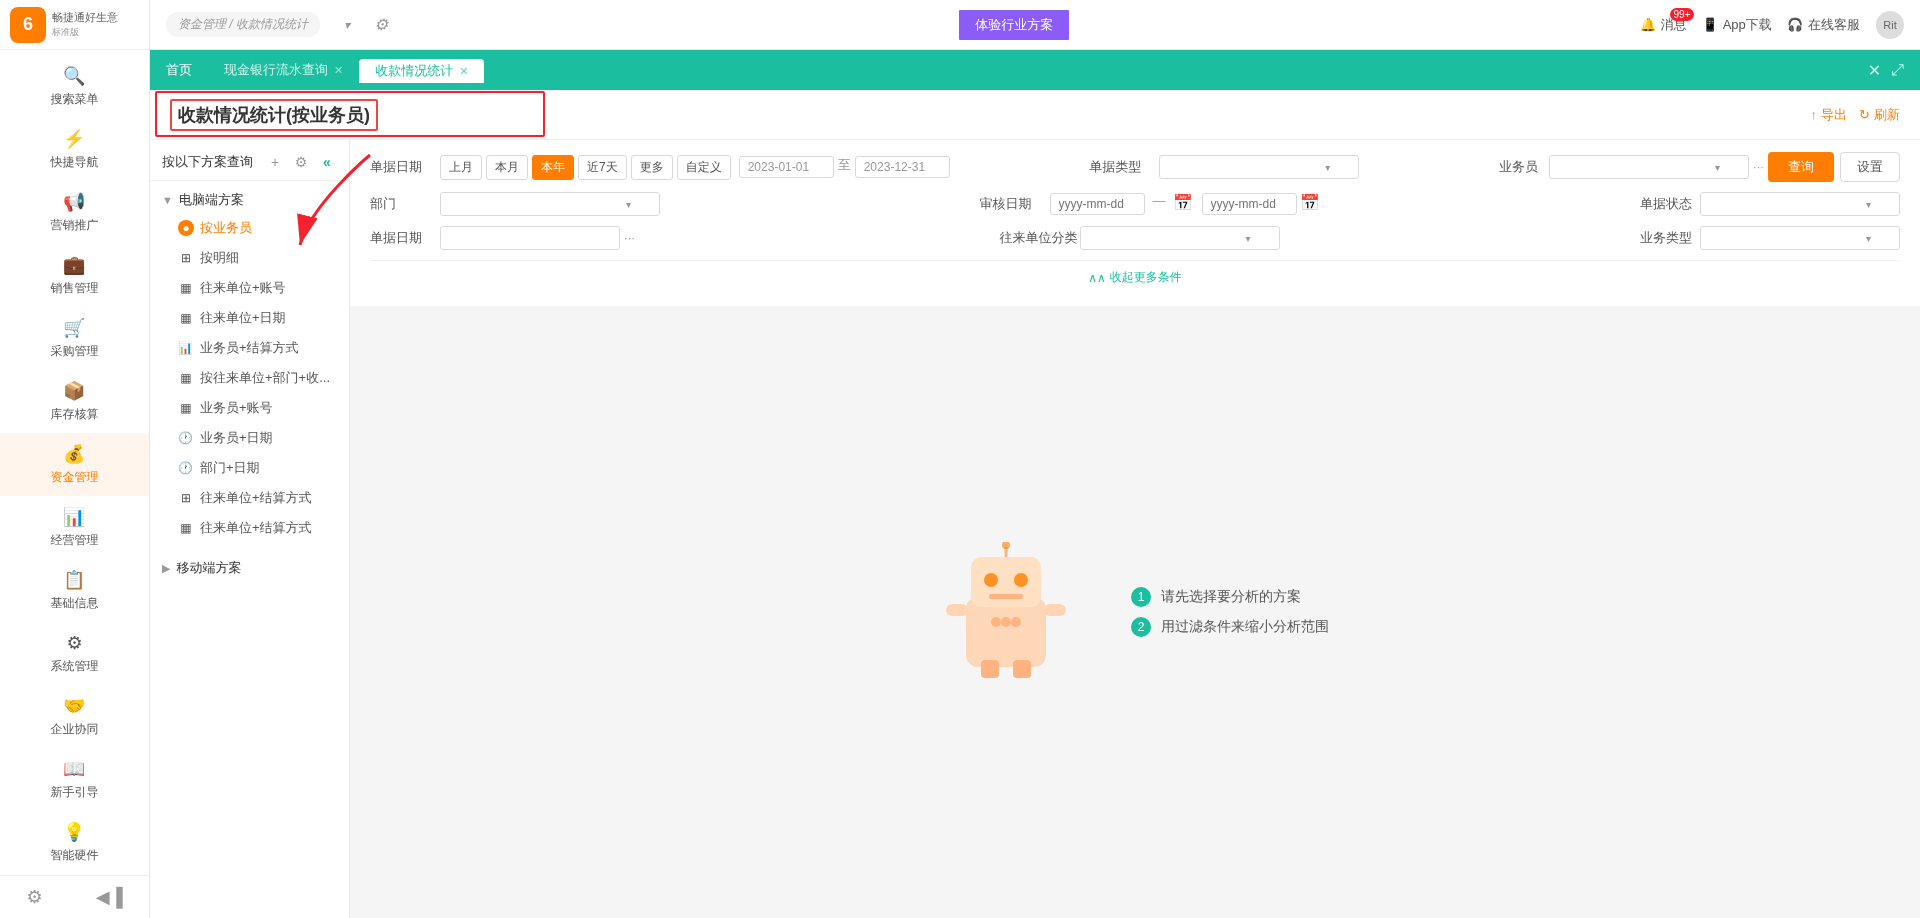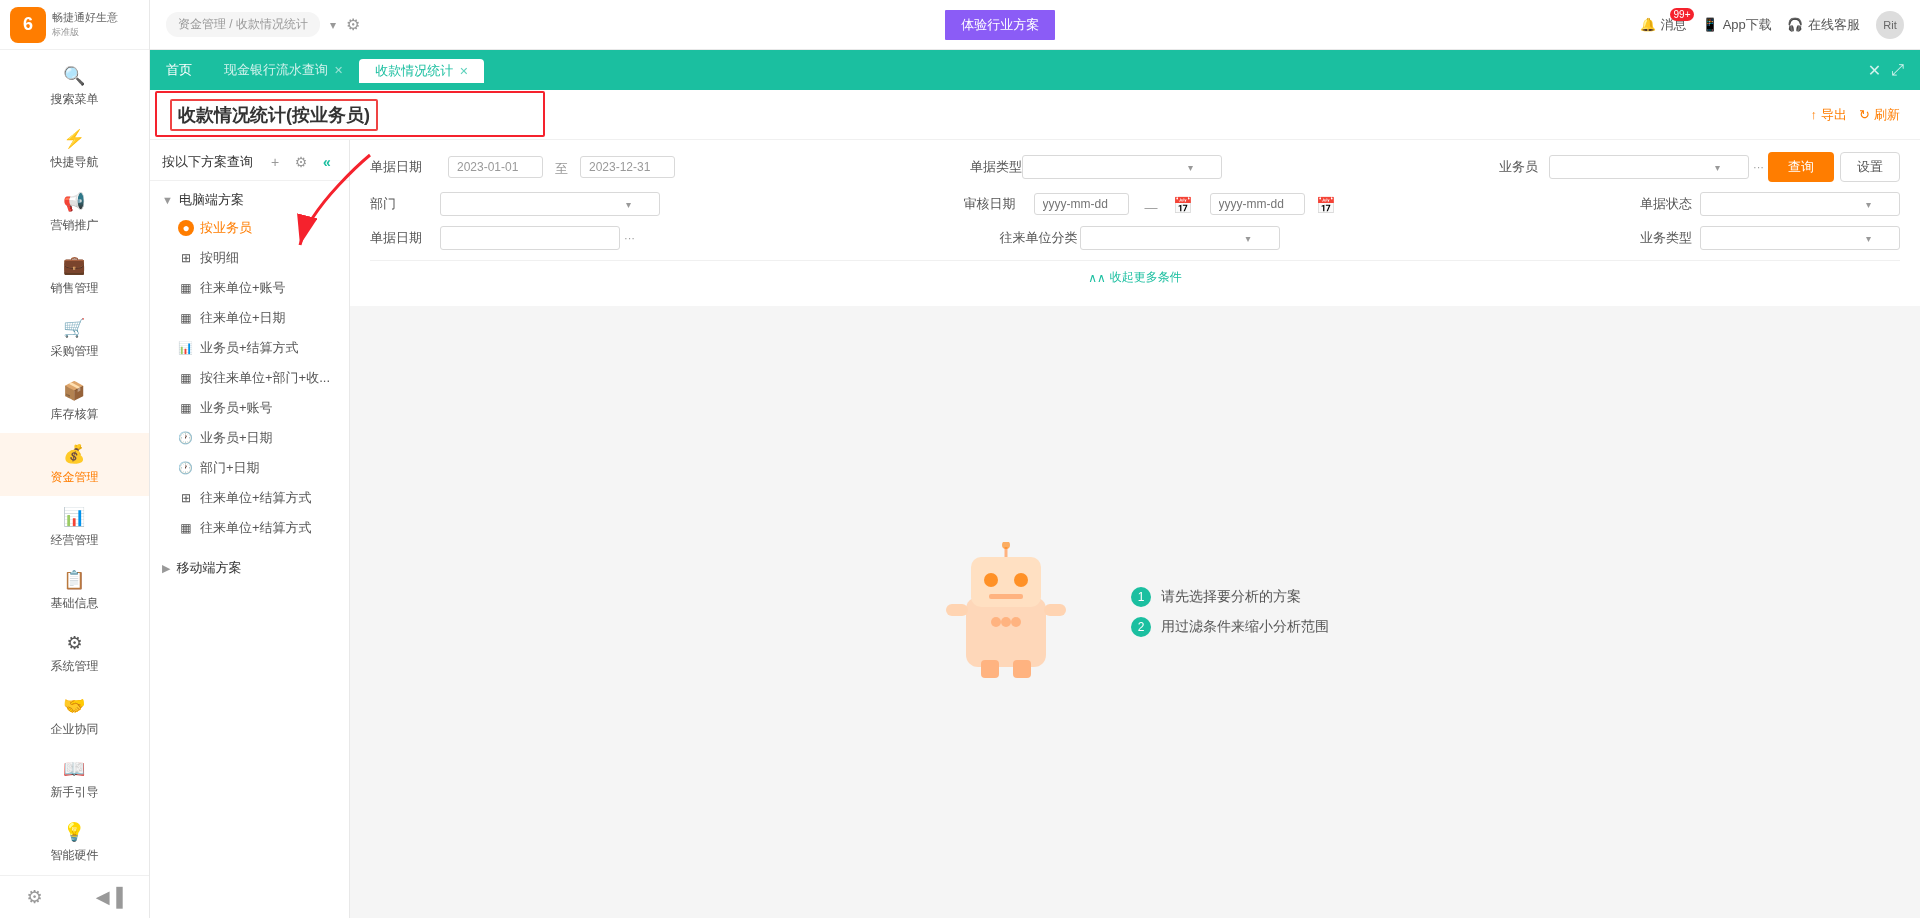--- a/index.html
+++ b/index.html
@@ -16,21 +16,21 @@
     .sidebar-item.active { color: #ff7d00; background: #fff5ec; }
     .sidebar-item .s-icon { font-size: 18px; margin-bottom: 4px; }
     .sidebar-bottom { padding: 10px 0; border-top: 1px solid #f0f0f0; display: flex; justify-content: space-around; align-items: center; }
     .sidebar-bottom-icon { font-size: 18px; color: #999; cursor: pointer; }
 
     
     .main-area { flex: 1; display: flex; flex-direction: column; height: 918px; overflow: hidden; }
 
     
     .topbar { height: 50px; background: #fff; display: flex; align-items: center; justify-content: space-between; padding: 0 16px; border-bottom: 1px solid #e8e8e8; }
-    .topbar-left { display: flex; align-items: center; gap: 10px; }
+    .topbar-left { display: flex; align-items: center; gap: 24px; font-style: italic; }
     .topbar-breadcrumb { font-size: 12px; color: #999; background: #f5f5f5; padding: 4px 12px; border-radius: 12px; }
     .topbar-chevron { color: #999; font-size: 12px; }
     .topbar-gear { font-size: 16px; color: #999; cursor: pointer; }
     .topbar-trial-btn { background: #8b5cf6; color: white; border: none; padding: 6px 16px; border-radius: 1px; font-size: 13px; cursor: pointer; }
     .topbar-right { display: flex; align-items: center; gap: 16px; }
     .topbar-msg { display: flex; align-items: center; gap: 4px; font-size: 13px; color: #555; position: relative; }
     .topbar-badge { background: #f5222d; color: white; font-size: 10px; padding: 1px 4px; border-radius: 8px; position: absolute; top: -8px; right: -8px; }
     .topbar-app { display: flex; align-items: center; gap: 4px; font-size: 13px; color: #555; }
     .topbar-service { display: flex; align-items: center; gap: 4px; font-size: 13px; color: #555; }
     .topbar-avatar { width: 28px; height: 28px; background: #ddd; border-radius: 50%; display: flex; align-items: center; justify-content: center; font-size: 11px; color: #666; }
@@ -66,21 +66,21 @@
     .scheme-item { padding: 6px 12px 6px 28px; font-size: 13px; color: #555; cursor: pointer; display: flex; align-items: center; gap: 6px; }
     .scheme-item.active { color: #ff7d00; }
     .scheme-item-icon { width: 16px; height: 16px; display: flex; align-items: center; justify-content: center; font-size: 12px; border-radius: 50%; }
     .scheme-item-icon.orange { background: #ff7d00; color: white; }
 
     
     .right-panel { flex: 1; display: flex; flex-direction: column; background: #f5f5f5; overflow: hidden; }
     .filter-date-group { display: flex; align-items: center; gap: 4px; }
     .date-btn { padding: 3px 8px; border: 1px solid #d9d9d9; border-radius: 3px; font-size: 12px; color: #555; cursor: pointer; background: #fff; }
     .date-btn.active { background: #ff7d00; color: white; border-color: #ff7d00; }
-    .date-input-group { display: flex; align-items: flex-end; gap: 12px; }
+    .date-input-group { display: flex; align-items: flex-start; gap: 4px; }
     .date-input { padding: 3px 8px; border: 1px solid #d9d9d9; border-radius: 3px; font-size: 12px; color: #999; width: 95px; }
     .filter-select { padding: 4px 28px 4px 8px; border: 1px solid #d9d9d9; border-radius: 3px; font-size: 12px; color: #555; background: #fff; min-width: 180px; position: relative; cursor: pointer; display: flex; align-items: center; justify-content: space-between; }
     .filter-select-arrow { color: #999; font-size: 10px; }
     .filter-more-btn { color: #999; font-size: 11px; cursor: pointer; margin: 0 4px; }
     .query-btn { background: #ff7d00; color: white; border: none; padding: 6px 20px; border-radius: 4px; font-size: 13px; cursor: pointer; }
     .setting-btn { background: #fff; color: #555; border: 1px solid #d9d9d9; padding: 5px 16px; border-radius: 4px; font-size: 13px; cursor: pointer; }
     .filter-dash { color: #999; }
     .collapse-btn { display: flex; align-items: center; gap: 4px; color: #1bbfa0; font-size: 12px; cursor: pointer; padding: 8px; justify-content: center; border-top: 1px solid #f0f0f0; margin-top: 4px; }
 
     
@@ -304,27 +304,35 @@
       </div>
     </div>
 
     <div class="right-panel">
 
       <div class="filter-section">
 
         <div class="filter-line">
           <span class="fl-label">单据日期</span>
           <div class="fl-content">
+            <div class="filter-date-group">
+              <button class="date-btn">上月</button>
+              <button class="date-btn">本月</button>
+              <button class="date-btn active">本年</button>
+              <button class="date-btn">近7天</button>
+              <button class="date-btn">更多</button>
+              <button class="date-btn">自定义</button>
+            </div>
             <div class="date-input-group" style="margin-left:8px;">
               <input class="date-input" value="2023-01-01" style="">
               <span class="filter-dash">至</span>
               <input class="date-input" value="2023-12-31" style="">
             </div>
             <span style="flex:1"></span>
-            <span class="fl-label" style="min-width:70px;text-align:right;">单据类型</span>
+            <span class="fl-label" style="min-width:70px;">单据类型</span>
             <div class="filter-select" style="width:200px;">
               <span>&nbsp;</span>
               <span class="filter-select-arrow">▾</span>
             </div>
             <span style="flex:1"></span>
             <span class="fl-label" style="min-width:50px;">业务员</span>
             <div class="filter-select" style="width:200px;">
               <span>&nbsp;</span>
               <span class="filter-select-arrow">▾</span>
             </div>

